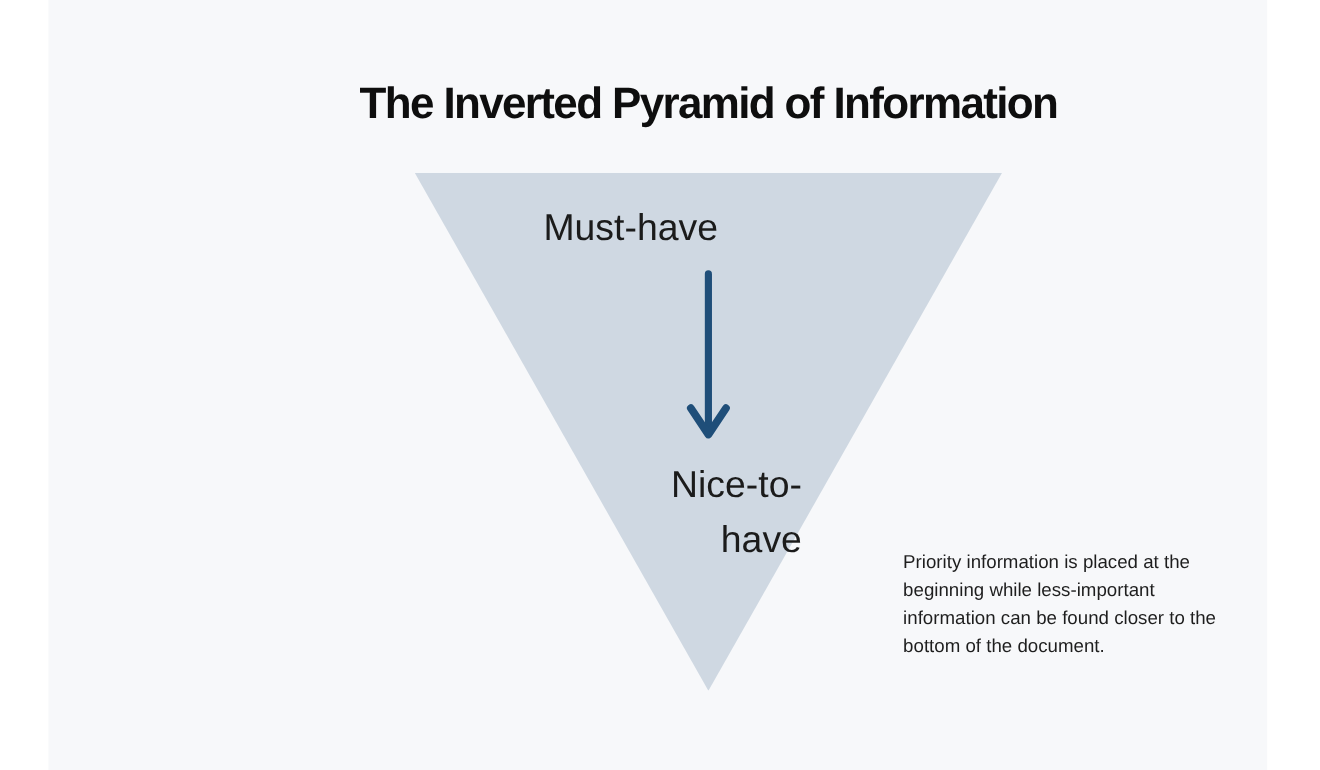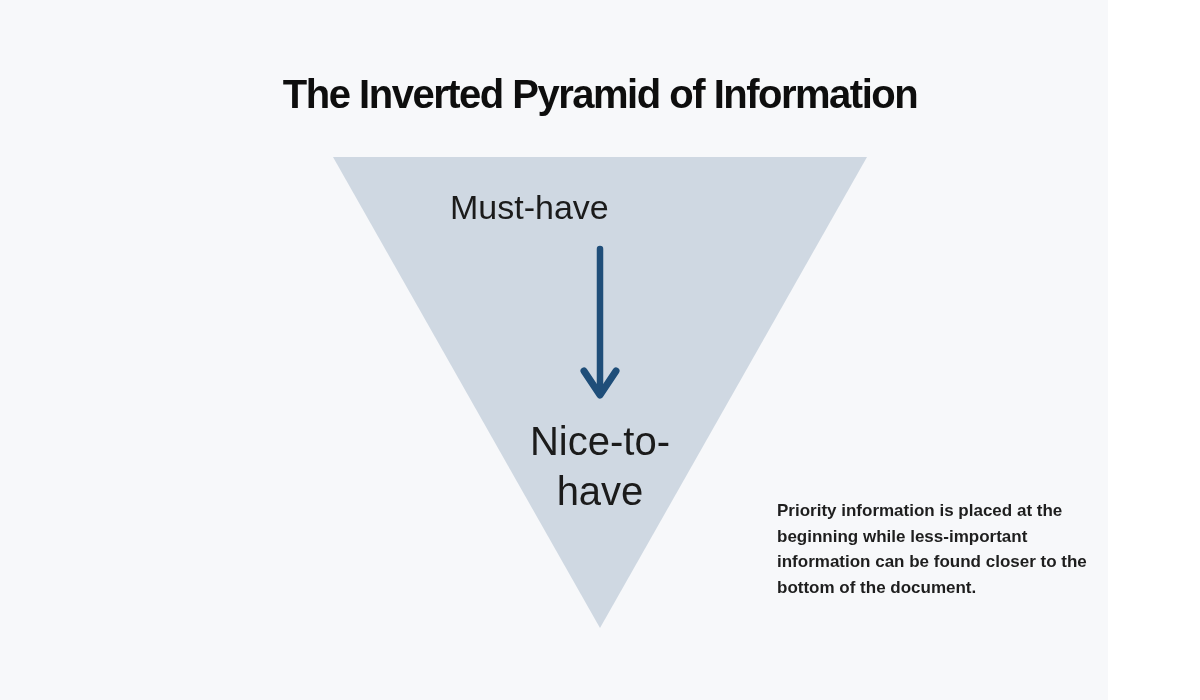--- a/index.html
+++ b/index.html
@@ -6,20 +6,21 @@
   html, body { width: 1200px; height: 700px; }
   body {
     font-family: "Liberation Sans", sans-serif;
     overflow: hidden;
   }
   .canvas {
     position: relative;
     width: 1108px;
     height: 700px;
     background: #f7f8fa;
+    margin-left: 44px;
   }
   .page-title {
     position: absolute;
     left: 0;
     top: 72px;
     width: 1200px;
     text-align: center;
     font-size: 40px;
     font-weight: 800;
     letter-spacing: -1.5px;
@@ -49,36 +50,35 @@
     left: 570px;
     top: 245px;
     width: 60px;
     height: 160px;
   }
   .bottom-label {
     position: absolute;
     left: 515px;
     top: 416px;
     width: 170px;
-    text-align: center;
-    font-size: 40px;
+    text-align: right;
+    font-size: 34px;
     font-weight: 400;
     line-height: 50px;
     color: #1b1b1b;
   }
   .annotation {
     position: absolute;
     left: 777px;
     top: 498px;
     width: 345px;
     font-size: 17px;
     line-height: 25.5px;
     color: #1e1e1e;
     white-space: pre-line;
-    font-weight: bold;
   }
 </style>
 </head>
 <body>
 
 <div class="canvas" style="background-color: rgb(247, 248, 250);">
 
   <h1 class="page-title">The Inverted Pyramid of Information</h1>
 
   <div class="pyramid" style="background-color: rgb(207, 216, 226);"></div>

